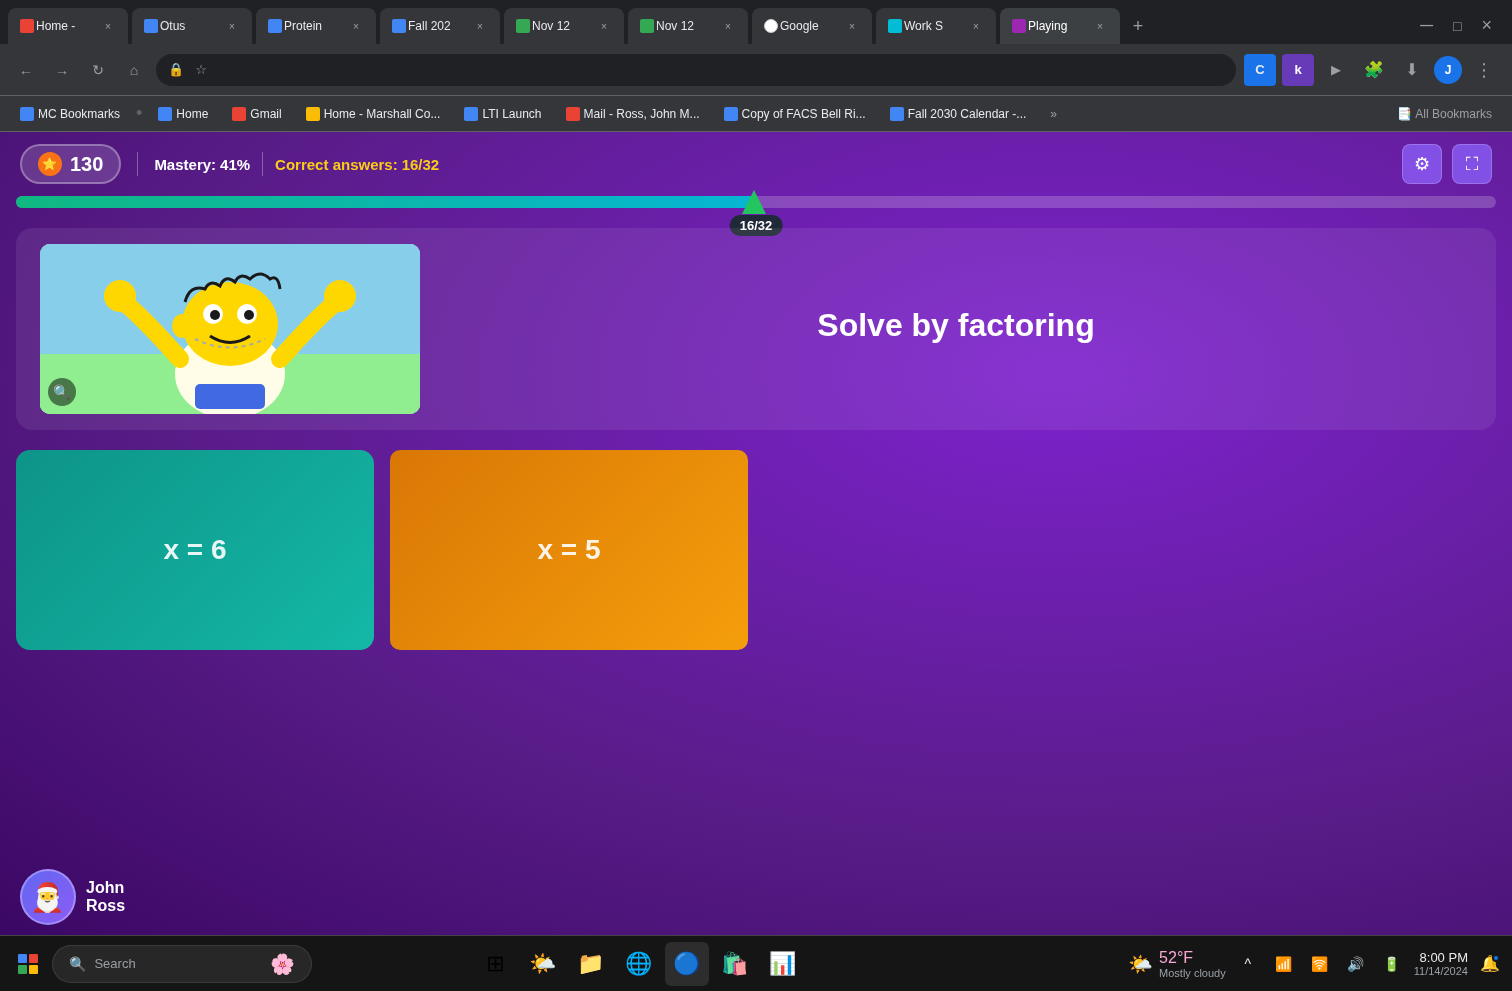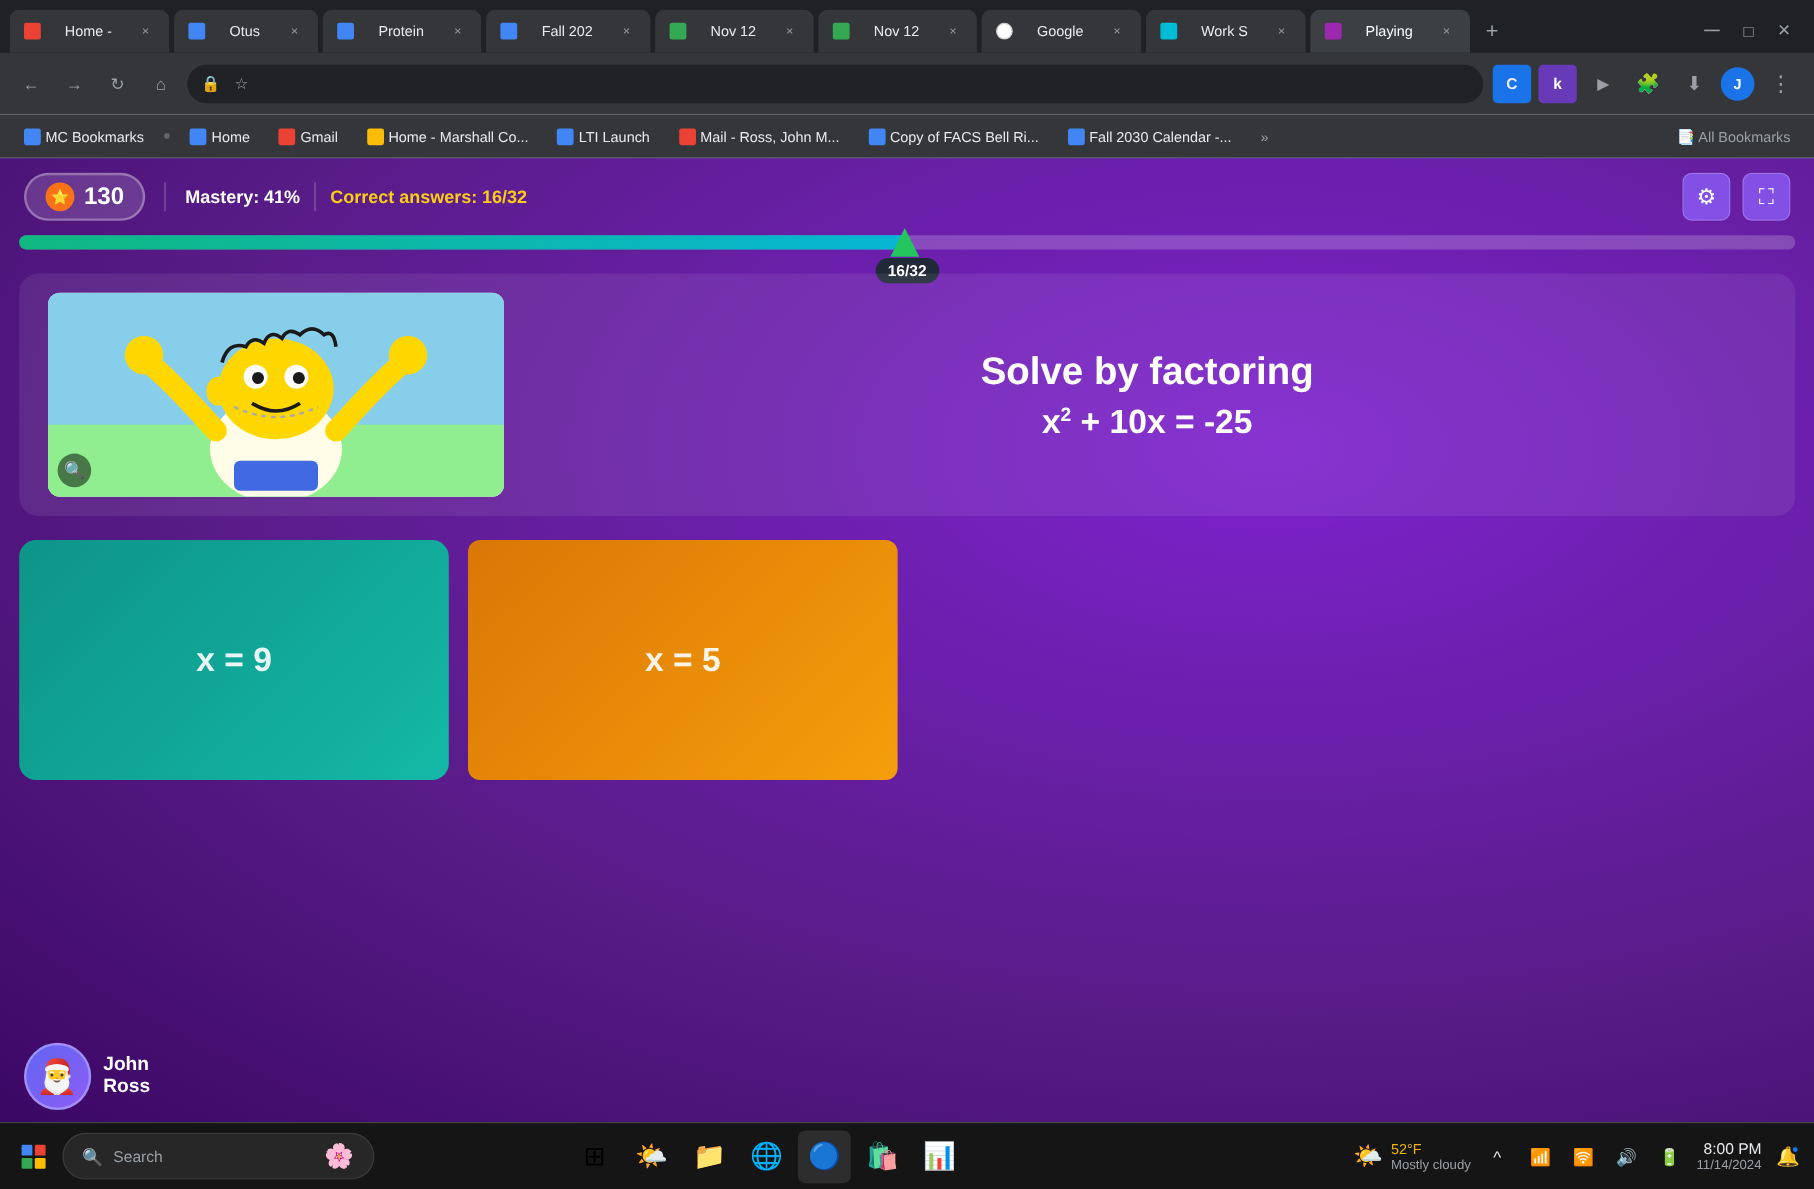--- a/index.html
+++ b/index.html
@@ -13,21 +13,21 @@
       background: #202124;
       height: 44px;
       display: flex;
       align-items: flex-end;
       padding: 0 8px;
       gap: 2px;
       flex-shrink: 0;
     }
     .tab-bar-left { display: flex; align-items: center; gap: 4px; flex: 1; overflow: hidden; }
     .tab {
-      display: flex; align-items: center; gap: 20px;
+      display: flex; align-items: center; gap: 2px;
       background: #35363a; border-radius: 8px 8px 0 0;
       padding: 0 12px; height: 36px; min-width: 120px; max-width: 180px;
       font-size: 12px; color: #e8eaed; cursor: pointer; position: relative; flex-shrink: 0;
     }
     .tab.active { background: #3c4043; color: #fff; }
     .tab-favicon { width: 14px; height: 14px; border-radius: 2px; flex-shrink: 0; }
     .tab-favicon.red { background: #ea4335; }
     .tab-favicon.blue { background: #4285f4; }
     .tab-favicon.green { background: #34a853; }
     .tab-favicon.purple { background: #9c27b0; }
@@ -411,29 +411,26 @@
 
               <ellipse cx="142" cy="82" rx="10" ry="12" fill="#FFD700"></ellipse>
 
               <path d="M155 95 Q190 112 225 95" stroke="#aaa" stroke-width="2" fill="none" stroke-dasharray="4,4"></path>
             </svg>
           </div>
           <div class="zoom-icon">🔍</div>
         </div>
         <div class="question-text-area">
           <div class="question-title">Solve by factoring</div>
-          <div class="question-math">
-            x<sup>2</sup> + 10x = -25
-          </div>
         </div>
       </div>
 
       <div class="choices-grid">
         <div class="choice-btn choice-teal">
-          <span>x = 9</span>
+          <span>x = 6</span>
         </div>
         <div class="choice-btn choice-orange">
           <span>x = 5</span>
         </div>
       </div>
     </div>
 
     <div class="bottom-hud">
       <div class="user-avatar-area">
         <div class="user-avatar">🎅</div>
@@ -492,21 +489,21 @@
       <div class="taskbar-app">
         <span class="taskbar-app-icon">📊</span>
       </div>
     </div>
 
     <div class="taskbar-right">
 
       <div style="display:flex;align-items:center;gap:6px;cursor:pointer;">
         <span style="font-size:20px;">🌤️</span>
         <div>
-          <div style="font-size:12px;color:#eab308;">52°F</div>
+          <div style="font-size:16px;color:#f9a8d4;">52°F</div>
           <div style="font-size:11px;color:#9aa0a6;">Mostly cloudy</div>
         </div>
       </div>
 
       <div class="sys-icon">^</div>
       <div class="sys-icon">📶</div>
       <div class="sys-icon">🛜</div>
       <div class="sys-icon">🔊</div>
       <div class="sys-icon">🔋</div>
 

